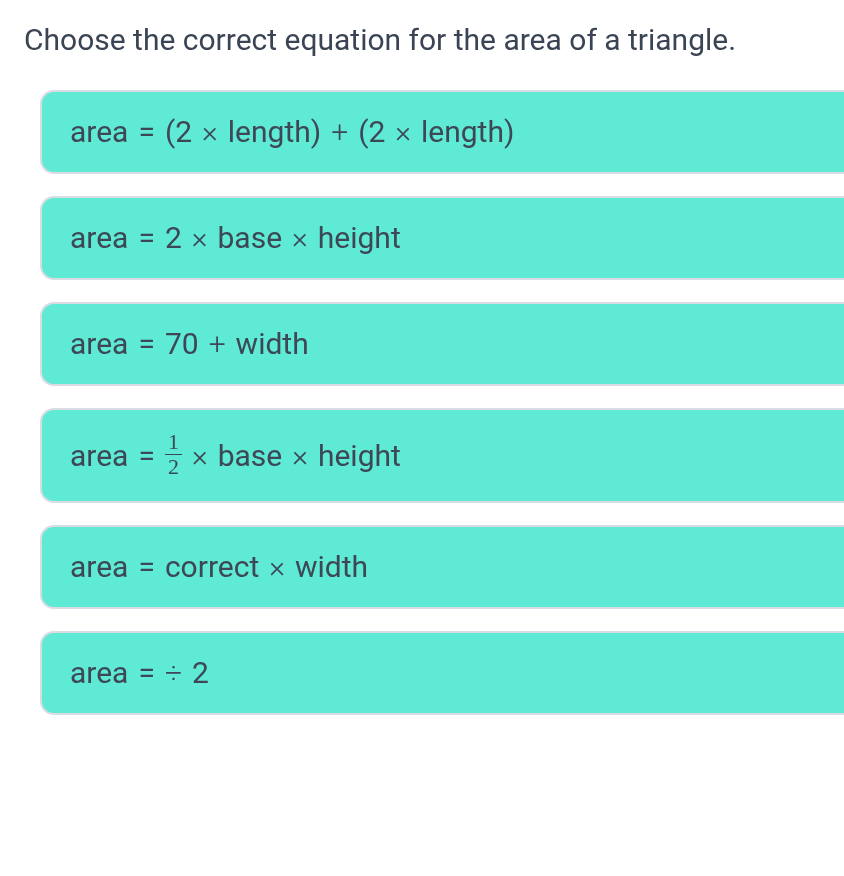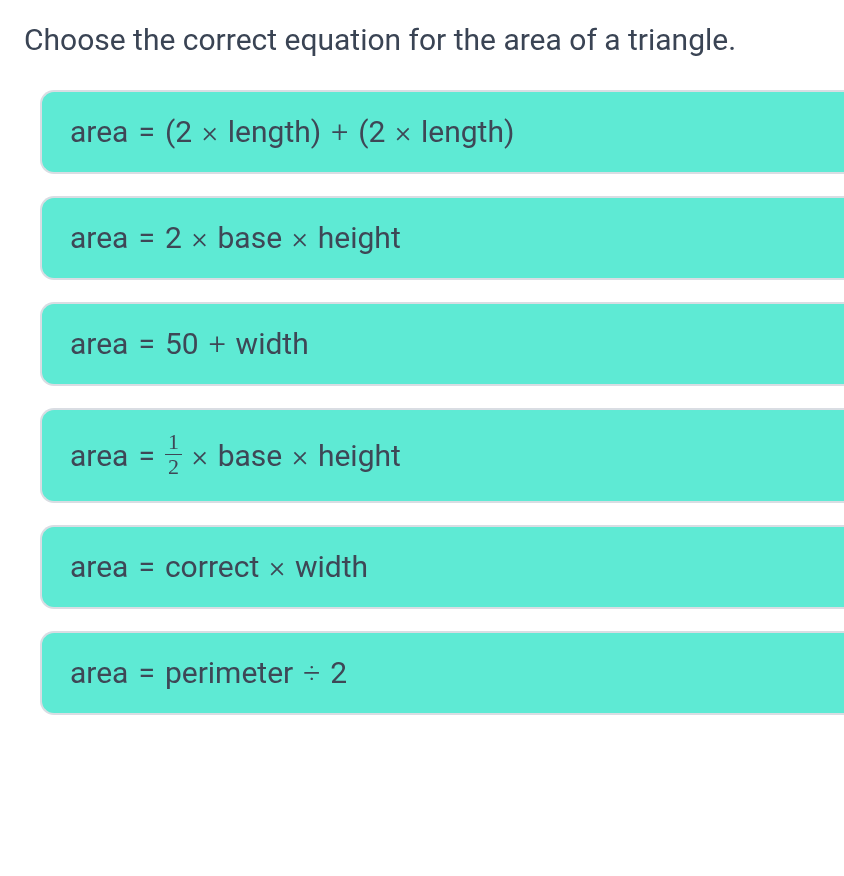--- a/index.html
+++ b/index.html
@@ -102,21 +102,21 @@
         <span>base</span>
         <span class="op">×</span>
         <span>height</span>
       </div>
     </div>
 
     <div class="option">
       <div class="formula">
         <span class="lhs">area</span>
         <span>=</span>
-        <span>50</span>
+        <span>70</span>
         <span class="op">+</span>
         <span>width</span>
       </div>
     </div>
 
     <div class="option">
       <div class="formula">
         <span class="lhs">area</span>
         <span>=</span>
         <span class="frac">
@@ -137,20 +137,19 @@
         <span>correct</span>
         <span class="op">×</span>
         <span>width</span>
       </div>
     </div>
 
     <div class="option">
       <div class="formula">
         <span class="lhs">area</span>
         <span>=</span>
-        <span>perimeter</span>
         <span class="op">÷</span>
         <span>2</span>
       </div>
     </div>
 
   </div>
 </div>
 
 </body></html>

